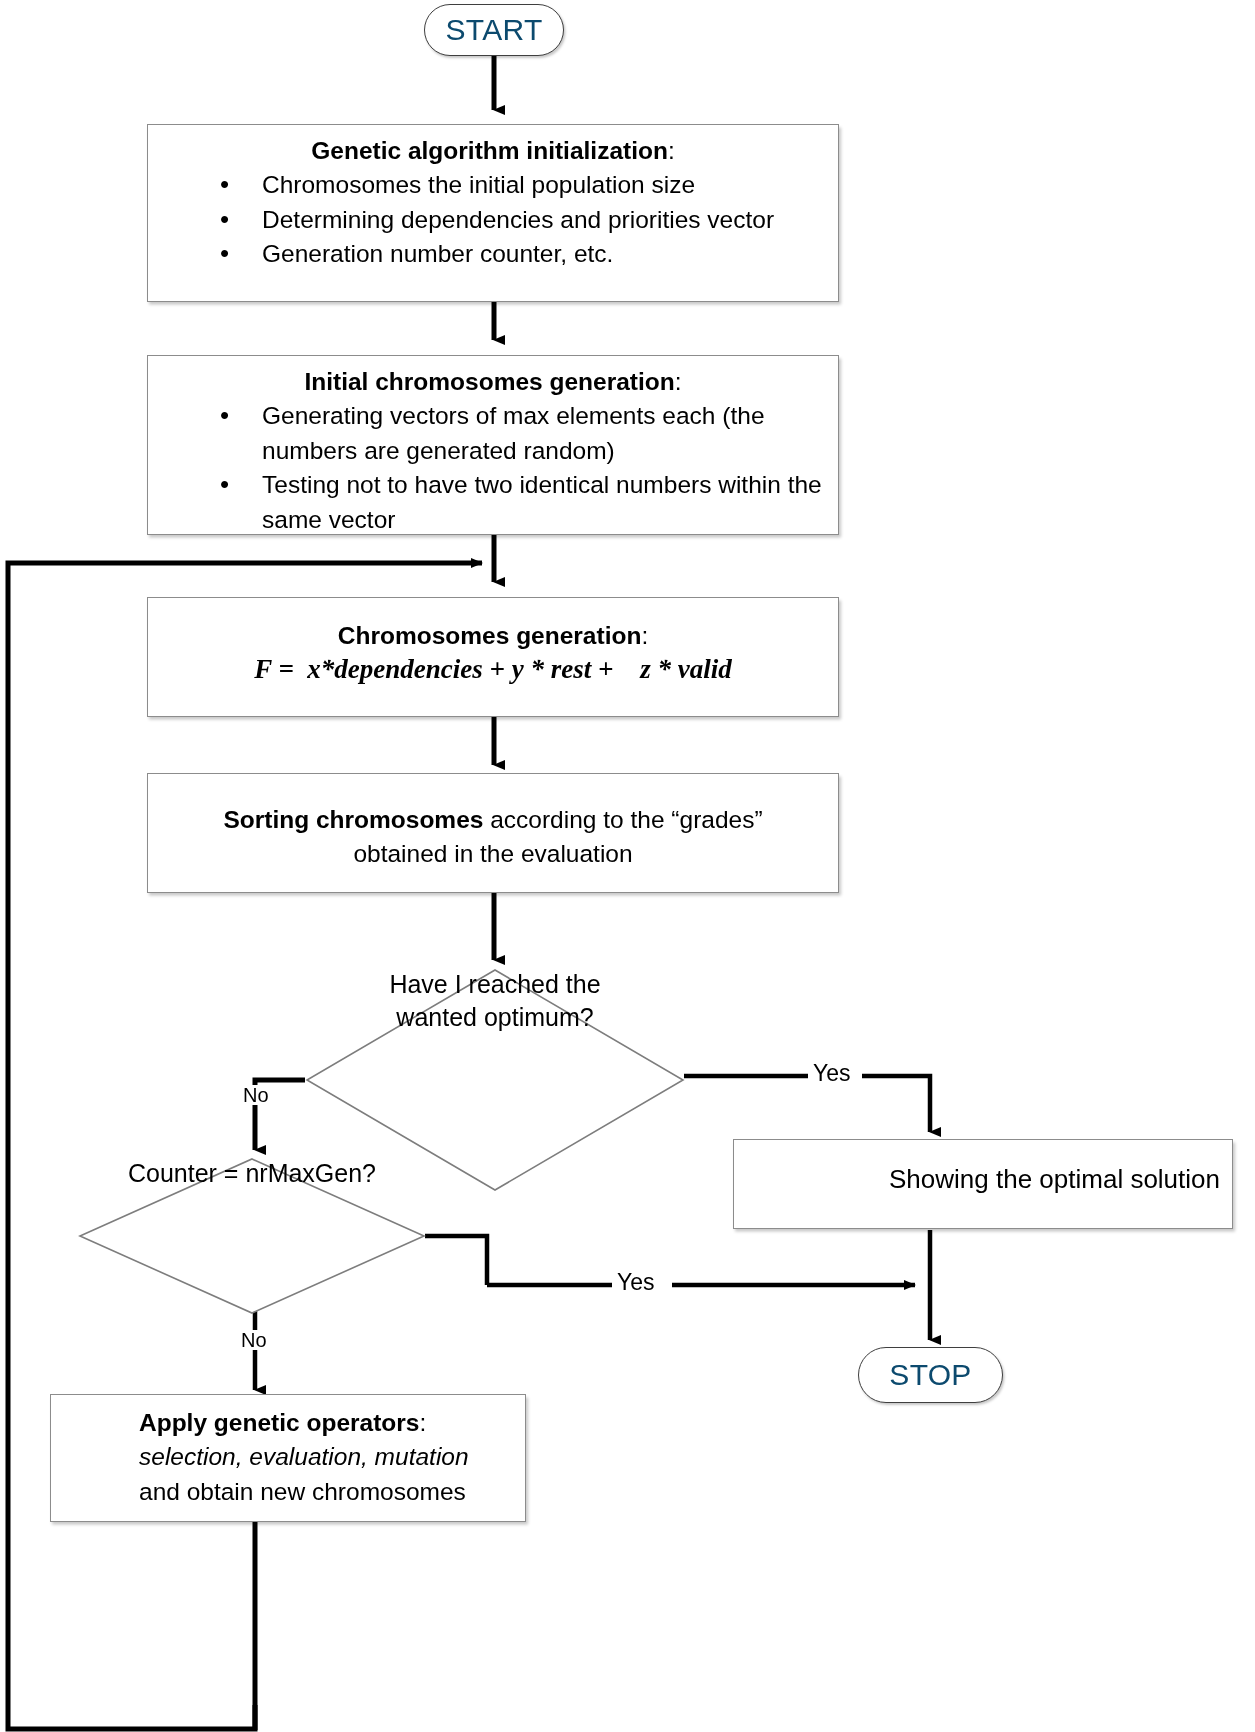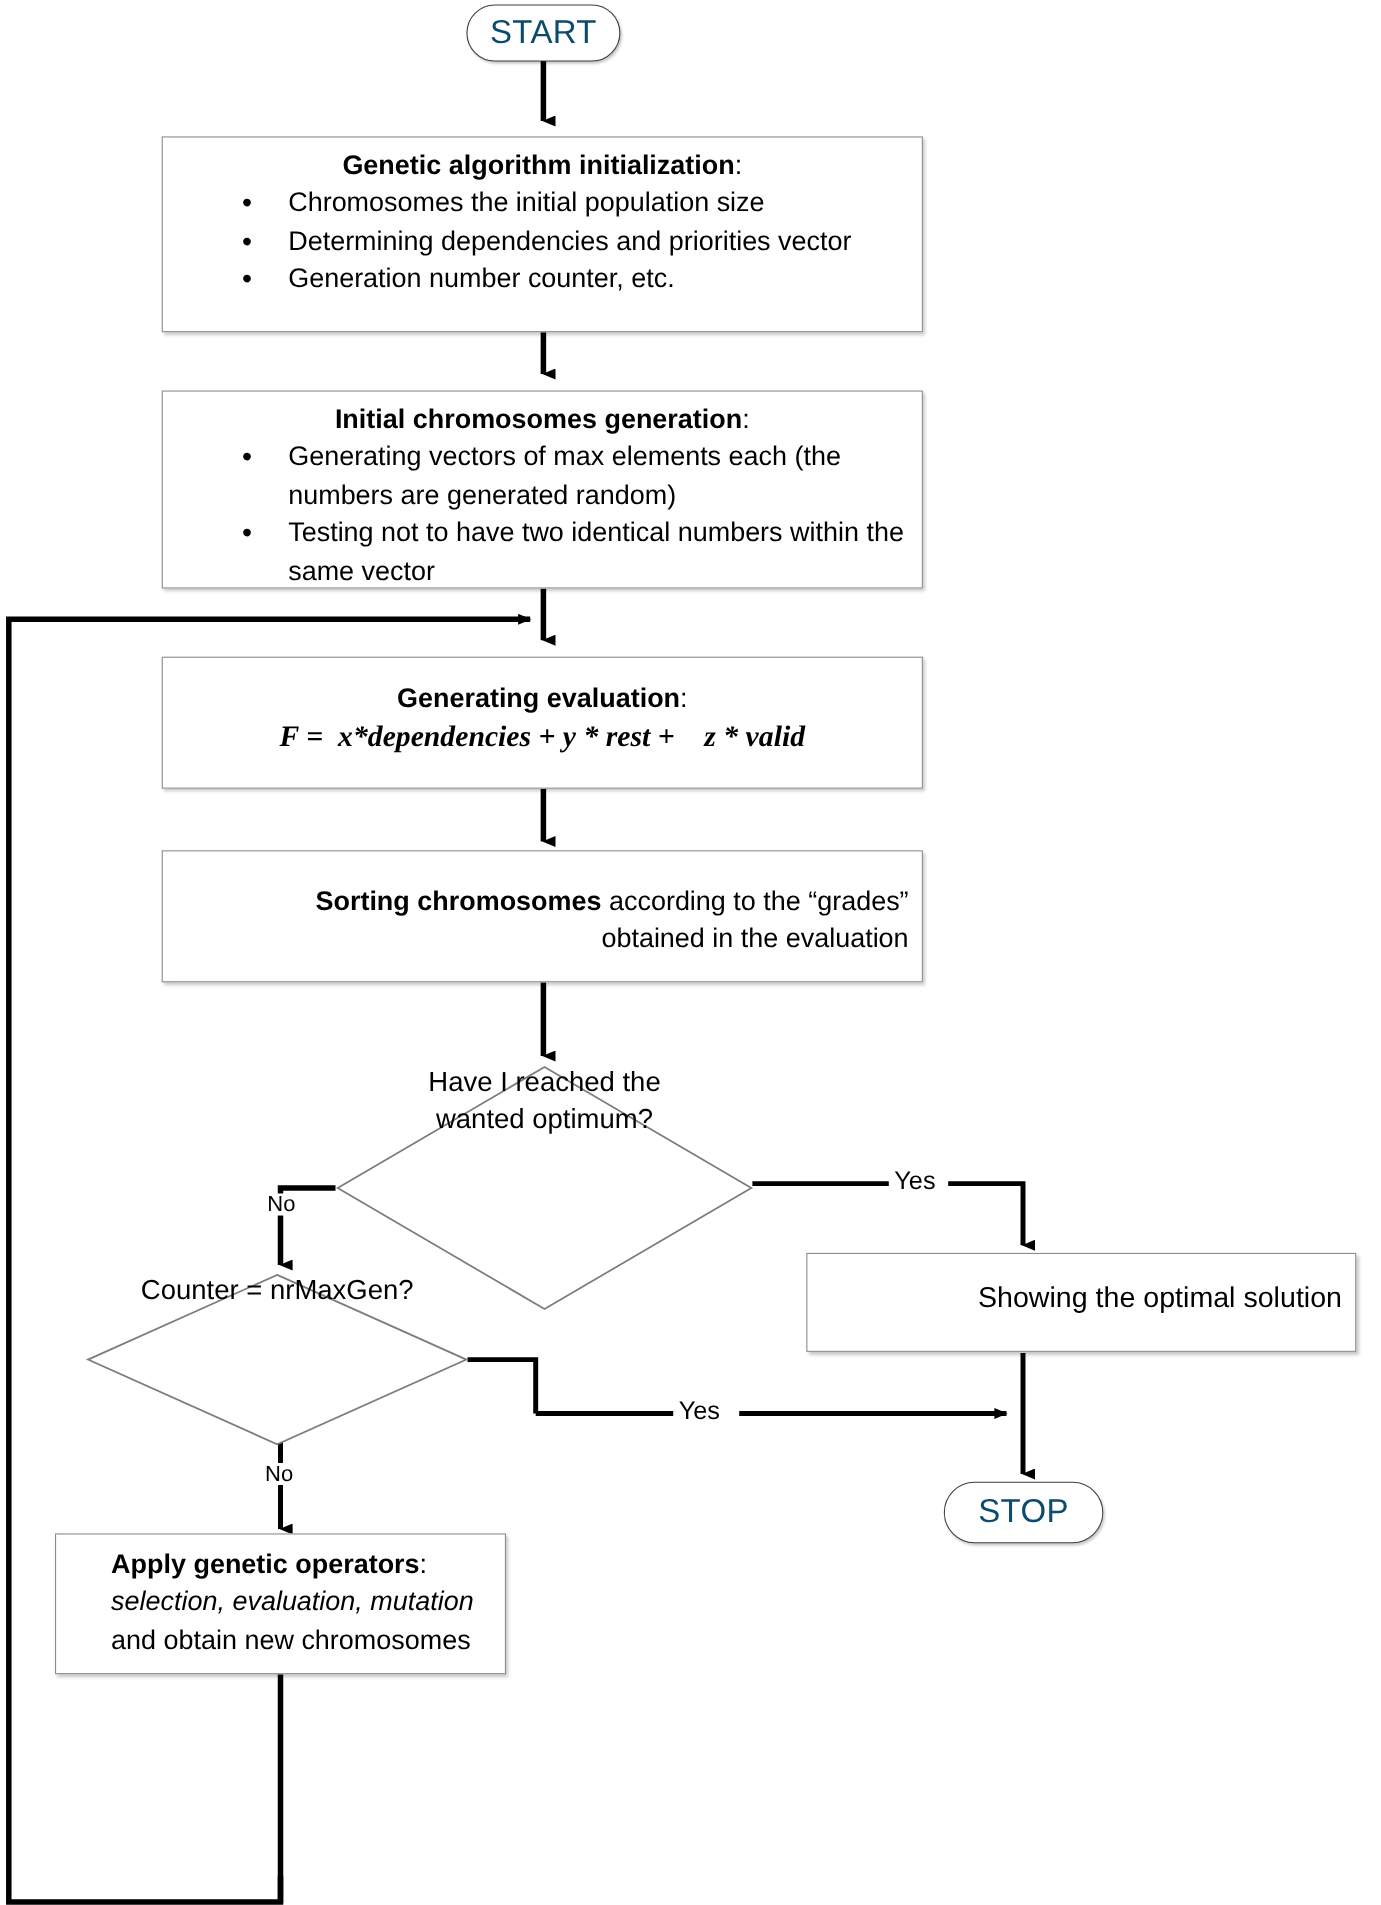--- a/index.html
+++ b/index.html
@@ -90,21 +90,21 @@
     text-align: center;
     font-family: "Liberation Serif", "DejaVu Serif", serif;
     font-style: italic;
     font-weight: bold;
     font-size: 27px;
     margin-top: 2px;
     white-space: pre;
   }
 
   .centered-text {
-    text-align: right;
+    text-align: center;
     font-size: 24.5px;
     line-height: 1.38;
   }
   .centered-text b { font-weight: bold; }
 
   .left-text {
     text-align: left;
     font-size: 24.5px;
     line-height: 1.40;
     padding-left: 38px;
@@ -209,21 +209,21 @@
       <div class="proc-title"><span>Initial chromosomes generation</span><span class="plain">:</span></div>
       <ul class="bullets" style="margin-left:0;">
         <li style="margin-left:50px; padding-left:52px;">Generating vectors of max elements each (the numbers are generated random)</li>
         <li style="margin-left:50px; padding-left:52px;">Testing not to have two identical numbers within the same vector</li>
       </ul>
     </div>
   </div>
 
   <div class="process" style="left:147px; top:597px; width:692px; height:120px;">
     <div class="inner" style="padding-top:22px;">
-      <div class="proc-title"><span>Generating evaluation</span><span class="plain">:</span></div>
+      <div class="proc-title"><span>Chromosomes generation</span><span class="plain">:</span></div>
       <div class="formula">F =  x*dependencies + y * rest +    z * valid</div>
     </div>
   </div>
 
   <div class="process" style="left:147px; top:773px; width:692px; height:120px;">
     <div class="inner" style="padding-top:29px;">
       <div class="centered-text"><b>Sorting chromosomes</b><span> according to the “grades”</span></div>
       <div class="centered-text">obtained in the evaluation</div>
     </div>
   </div>
@@ -246,21 +246,21 @@
     </svg>
     <div class="dlabel">Counter = nrMaxGen?</div>
   </div>
 
   <div class="process" style="left:733px; top:1139px; width:500px; height:90px;">
     <div class="inner" style="padding-top:23px;">
       <div class="plain-box-text">Showing the optimal solution</div>
     </div>
   </div>
 
-  <div class="process" style="left:50px; top:1394px; width:410px; height:128px;">
+  <div class="process" style="left:50px; top:1394px; width:476px; height:128px;padding-left:38px;">
     <div class="inner" style="padding-top:11px;">
       <div class="left-text"><span class="t">Apply genetic operators</span><span>:</span></div>
       <div class="left-text i" style="font-style:italic;">selection, evaluation, mutation</div>
       <div class="left-text">and obtain new chromosomes</div>
     </div>
   </div>
 
   <div class="terminator" style="left:858px; top:1347px; width:145px; height:56px;">
     <span class="label">STOP</span>
   </div>

